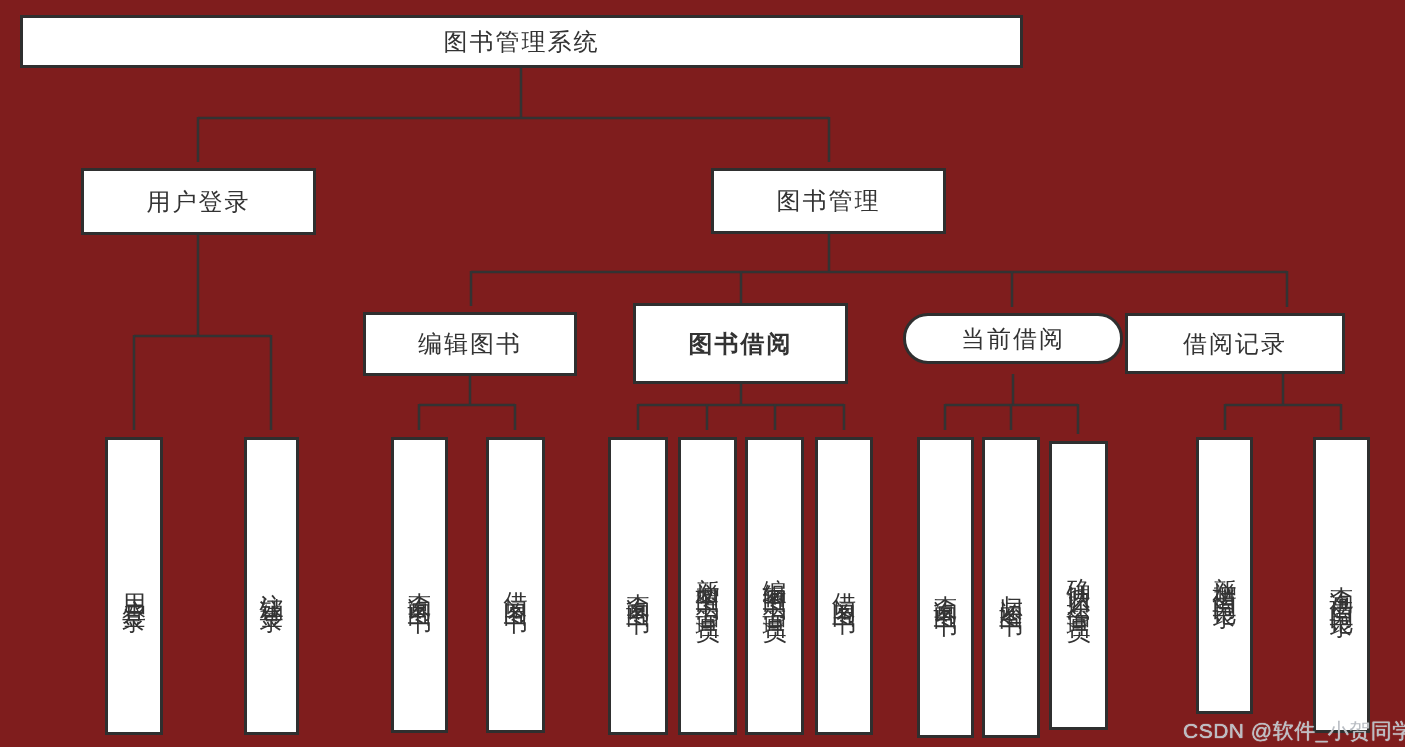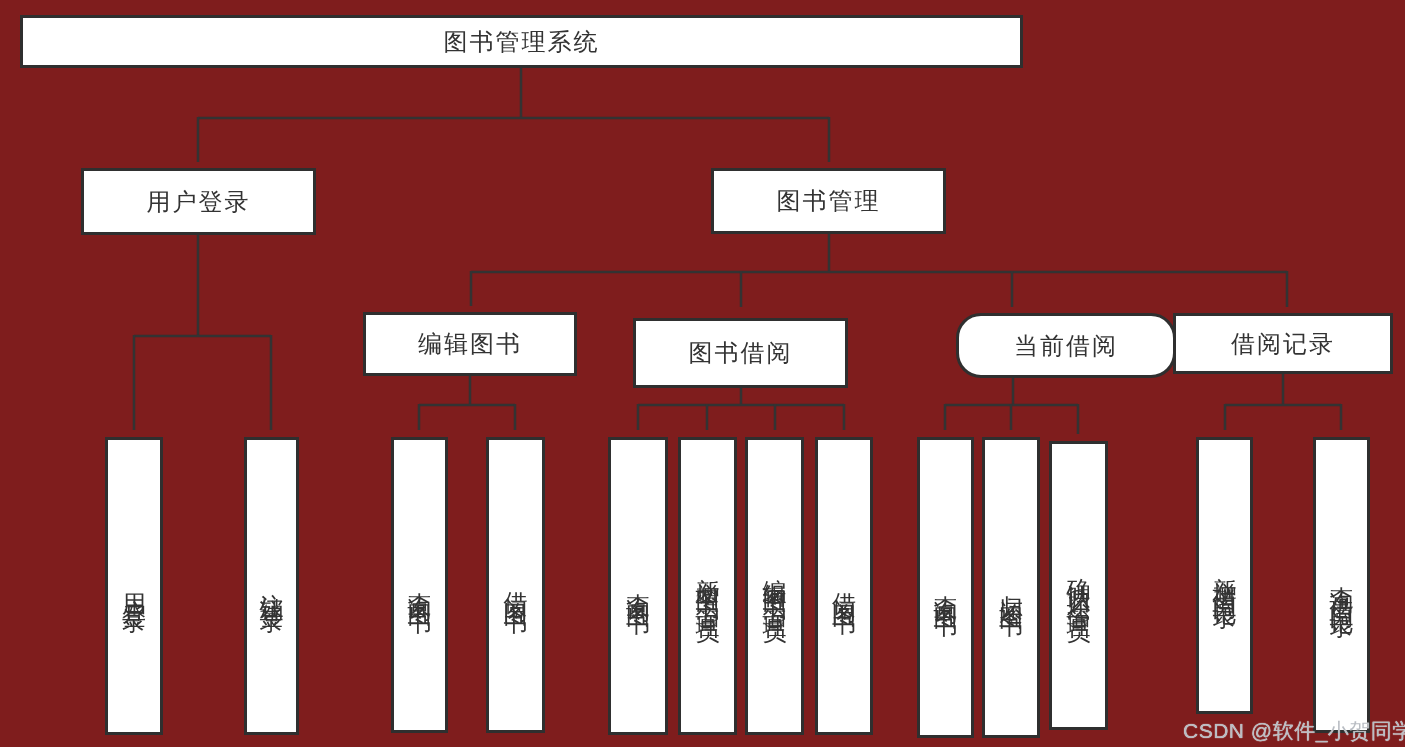--- a/index.html
+++ b/index.html
@@ -117,27 +117,27 @@
   <div class="hbox" style="left:81px; top:168px; width:235px; height:67px;">
     <span>用户登录</span>
   </div>
   <div class="hbox" style="left:711px; top:168px; width:235px; height:66px;font-family:Liberation Mono, monospace;">
     <span>图书管理</span>
   </div>
 
   <div class="hbox" style="left:363px; top:312px; width:214px; height:64px;">
     <span>编辑图书</span>
   </div>
-  <div class="hbox" style="left:633px; top:318px; width:215px; height:70px;">
+  <div class="hbox" style="left:633px; top:303px; width:215px; height:81px;font-weight:bold;">
     <span>图书借阅</span>
   </div>
-  <div class="hbox" style="left:956px; top:313px; width:220px; height:65px;border-radius:25px;">
+  <div class="hbox" style="left:903px; top:313px; width:220px; height:51px;border-radius:25px;">
     <span>当前借阅</span>
   </div>
-  <div class="hbox" style="left:1173px; top:313px; width:220px; height:61px;">
+  <div class="hbox" style="left:1125px; top:313px; width:220px; height:61px;">
     <span>借阅记录</span>
   </div>
 
   <div class="vbox" style="left:105px; top:437px; width:58px; height:298px;">
     <span class="vtext">用户登录</span>
   </div>
   <div class="vbox" style="left:244px; top:437px; width:55px; height:298px;">
     <span class="vtext">注销登录</span>
   </div>
 

